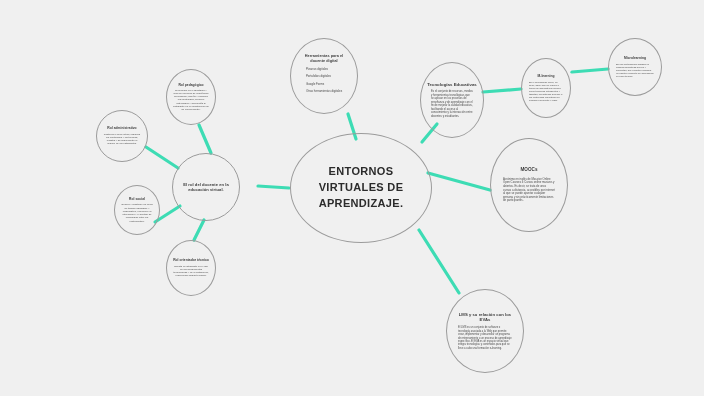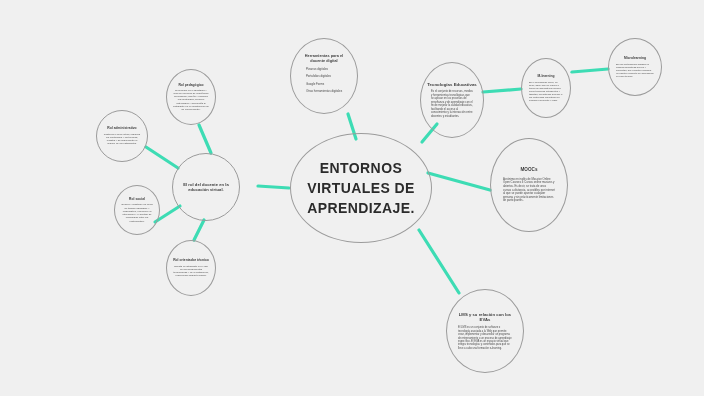--- a/index.html
+++ b/index.html
@@ -64,21 +64,21 @@
   }
 
   
   #node-central {
     left: 290px;
     top: 133px;
     width: 142px;
     height: 110px;
   }
   #node-central .title {
-    font-size: 14px;
+    font-size: 11px;
     font-weight: bold;
     letter-spacing: 0.03em;
     color: #2b2b2b;
     line-height: 1.45;
     padding: 0 24px;
   }
 
   
   #node-rol-docente {
     left: 172px;

